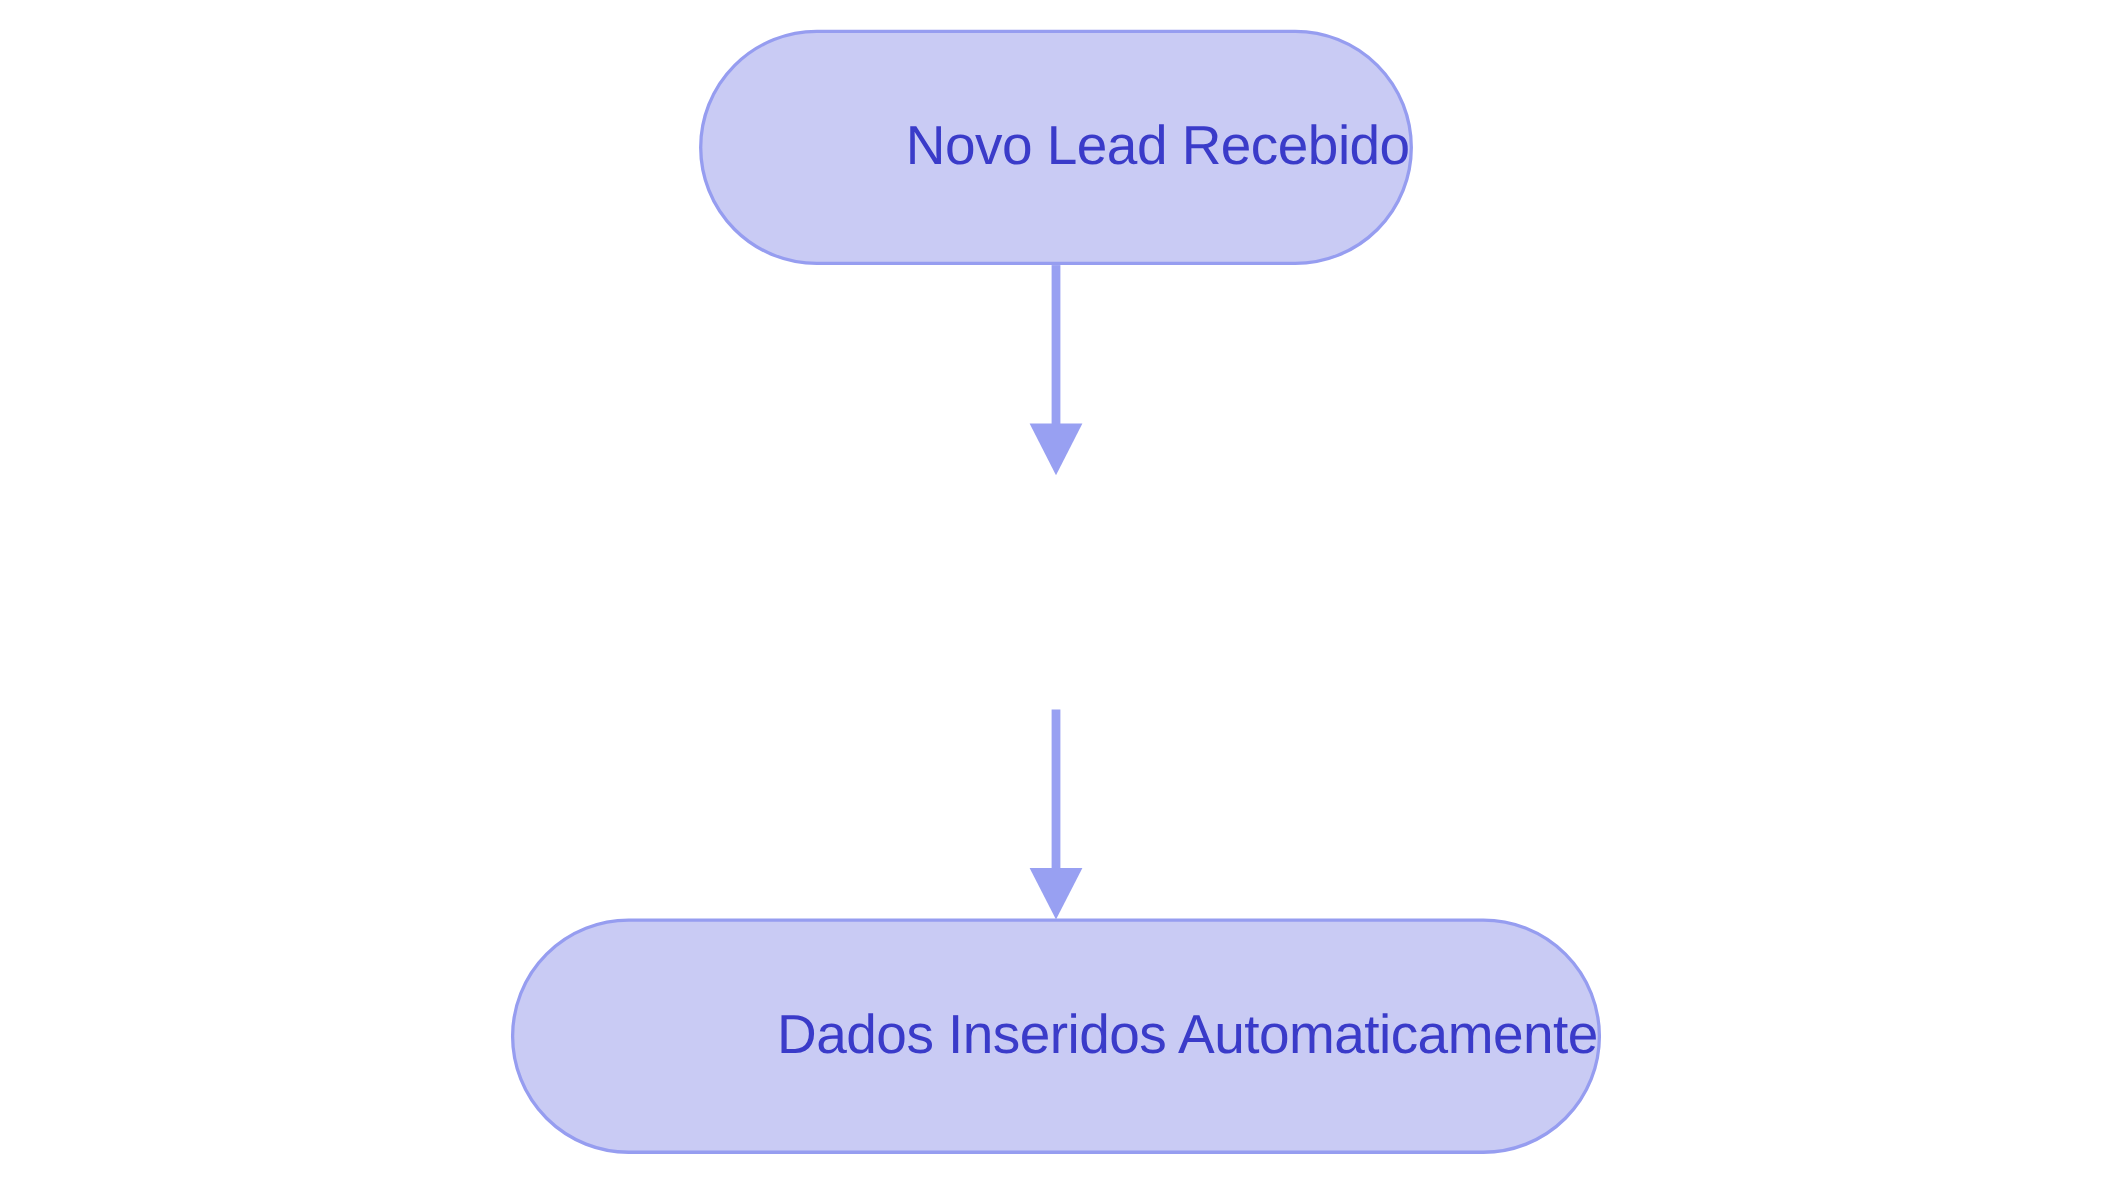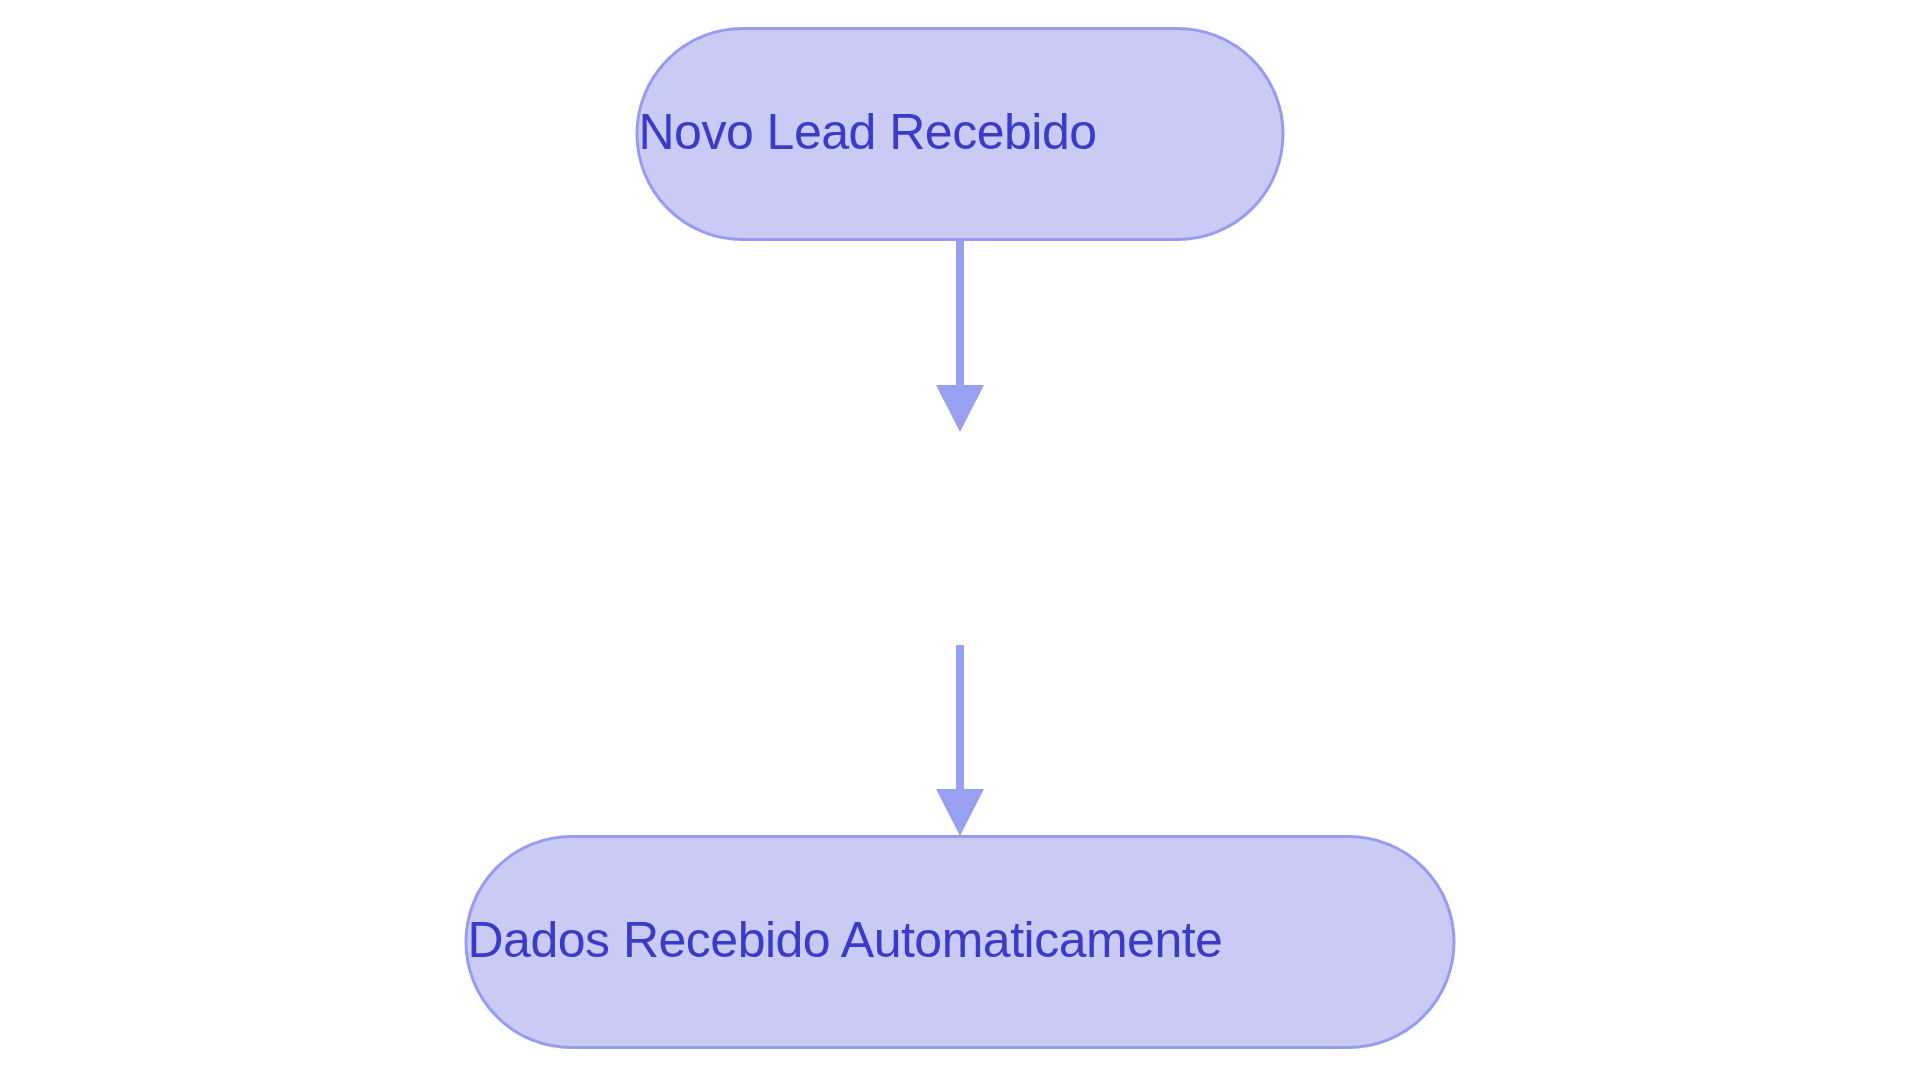--- a/index.html
+++ b/index.html
@@ -26,21 +26,21 @@
   .flow-node {
     position: absolute;
     left: 50%;
     transform: translateX(-50%);
     height: 214px;
     background: var(--node-fill);
     border: 3.5px solid var(--node-border);
     border-radius: 107px;
     display: flex;
     align-items: center;
-    justify-content: flex-start;
+    justify-content: flex-end;
   }
   .flow-node .node-label {
     color: var(--node-text);
     font-size: 50px;
     letter-spacing: -0.5px;
     white-space: nowrap;
     line-height: 1;
     padding-bottom: 4px;
   }
   .node-1 { top: 27px;  width: 649px; }
@@ -86,16 +86,16 @@
     <div class="arrowhead"></div>
   </div>
 
 
   <div class="edge-arrow edge-2">
     <div class="arrow-line"></div>
     <div class="arrowhead"></div>
   </div>
 
   <div class="flow-node node-3">
-    <span class="node-label">Dados Recebido Automaticamente</span>
+    <span class="node-label">Dados Inseridos Automaticamente</span>
   </div>
 
 </div>
 
 </body></html>

